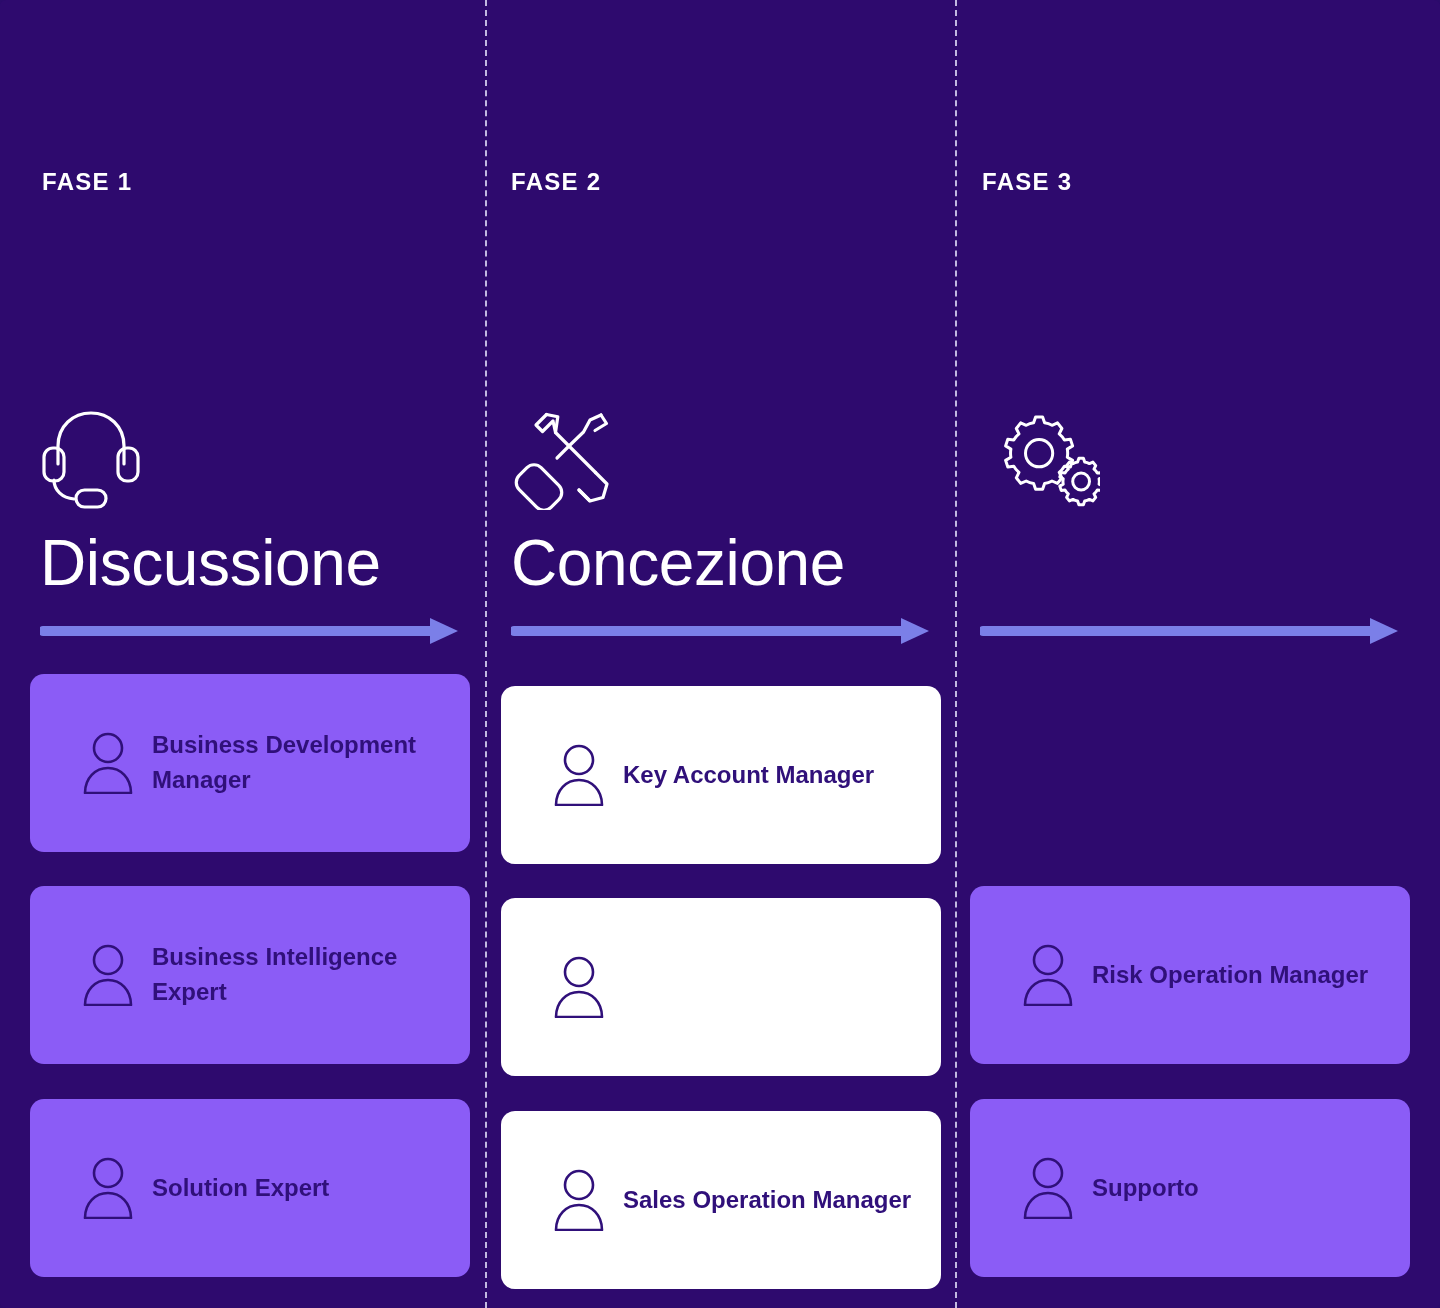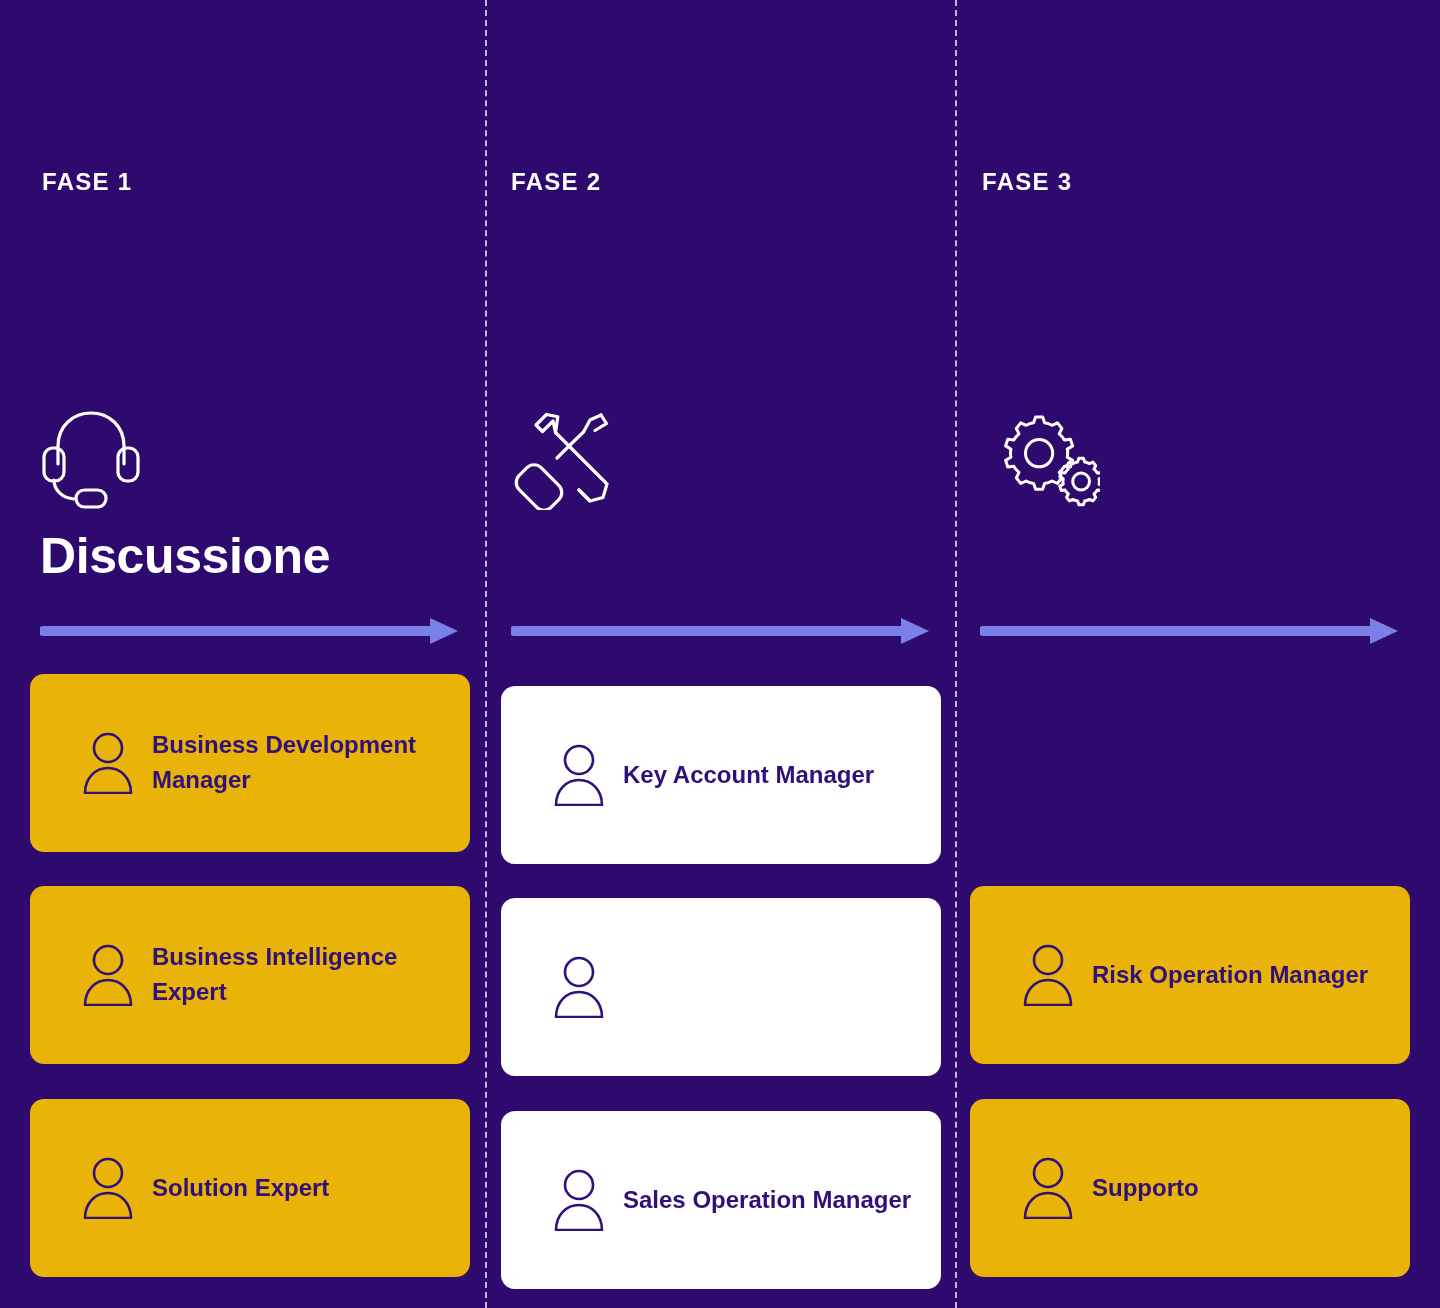--- a/index.html
+++ b/index.html
@@ -67,22 +67,22 @@
     height: 106px;
   }
   .phase-icon svg { display: block; }
 
   
   .phase-title {
     position: absolute;
     top: 531px;
     left: 10px;
     color: #ffffff;
-    font-size: 50px;
-    font-weight: 700;
+    font-size: 64px;
+    font-weight: 400;
     line-height: 1;
     white-space: nowrap;
     letter-spacing: -0.4px;
   }
 
   
   .arrow {
     position: absolute;
     top: 616px;
     left: 10px;
@@ -102,21 +102,21 @@
     display: flex;
     align-items: center;
     padding-left: 52px;
   }
   .col.c3 .card { width: 440px; align-items: center; }
 
   .card.r1 { top: 674px; }
   .card.r2 { top: 886px; }
   .card.r3 { top: 1099px; }
 
-  .card.lavender { background: #eab308; }
+  .card.lavender { background: #8b5cf6; }
   .card.white    { background: #ffffff; margin-top: 12px; }
 
   .card-person {
     flex: 0 0 auto;
     width: 52px;
     height: 62px;
     margin-right: 18px;
   }
   .card-person svg { display: block; }
 
@@ -202,20 +202,21 @@
         <path d="M84.5 68.5 L96 80 L92 93.5 L79 97 L68 86"></path>
         <path d="M68 86 L78.5 96.5"></path>
 
         <path d="M90 11 L79 16 L72.5 28 L58 42"></path>
         <path d="M90 11 L95.5 19.5 L84 26.5"></path>
         <path d="M58 42 L46 54"></path>
         <rect x="12.5" y="61" width="31" height="45" rx="10" transform="rotate(-45 28 83.5)"></rect>
       </svg>
     </div>
 
+    <div class="phase-title">Concezione</div>
 
     <div class="arrow">
       <svg width="420" height="30" viewBox="0 0 420 30" fill="none">
         <path d="M3 15 H396" stroke="#7b7fe8" stroke-width="10" stroke-linecap="round"></path>
         <path d="M390 2 L418 15 L390 28 Z" fill="#7b7fe8"></path>
       </svg>
     </div>
 
     <div class="card white r1">
       <span class="card-person">

